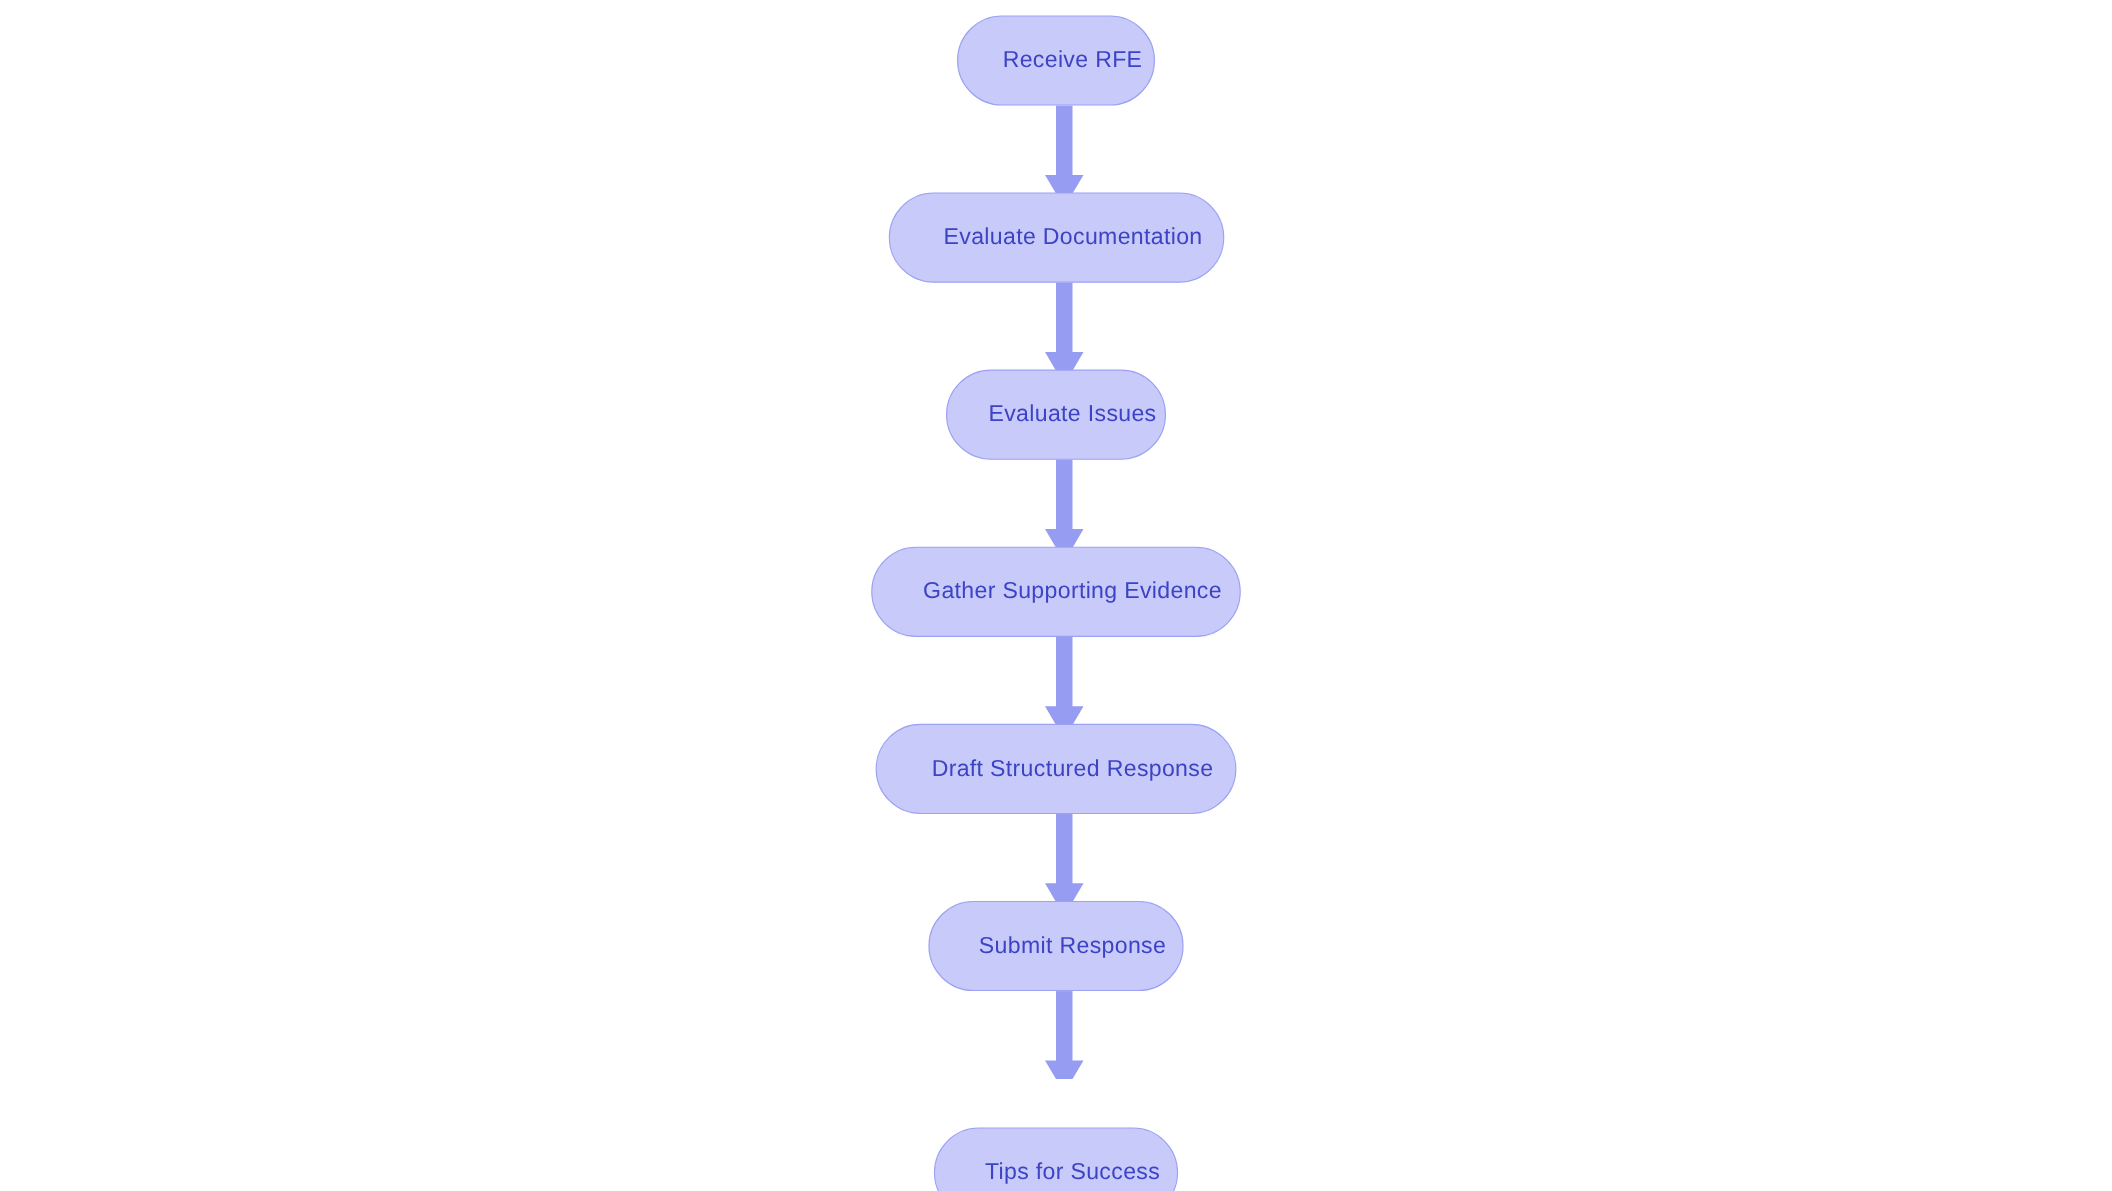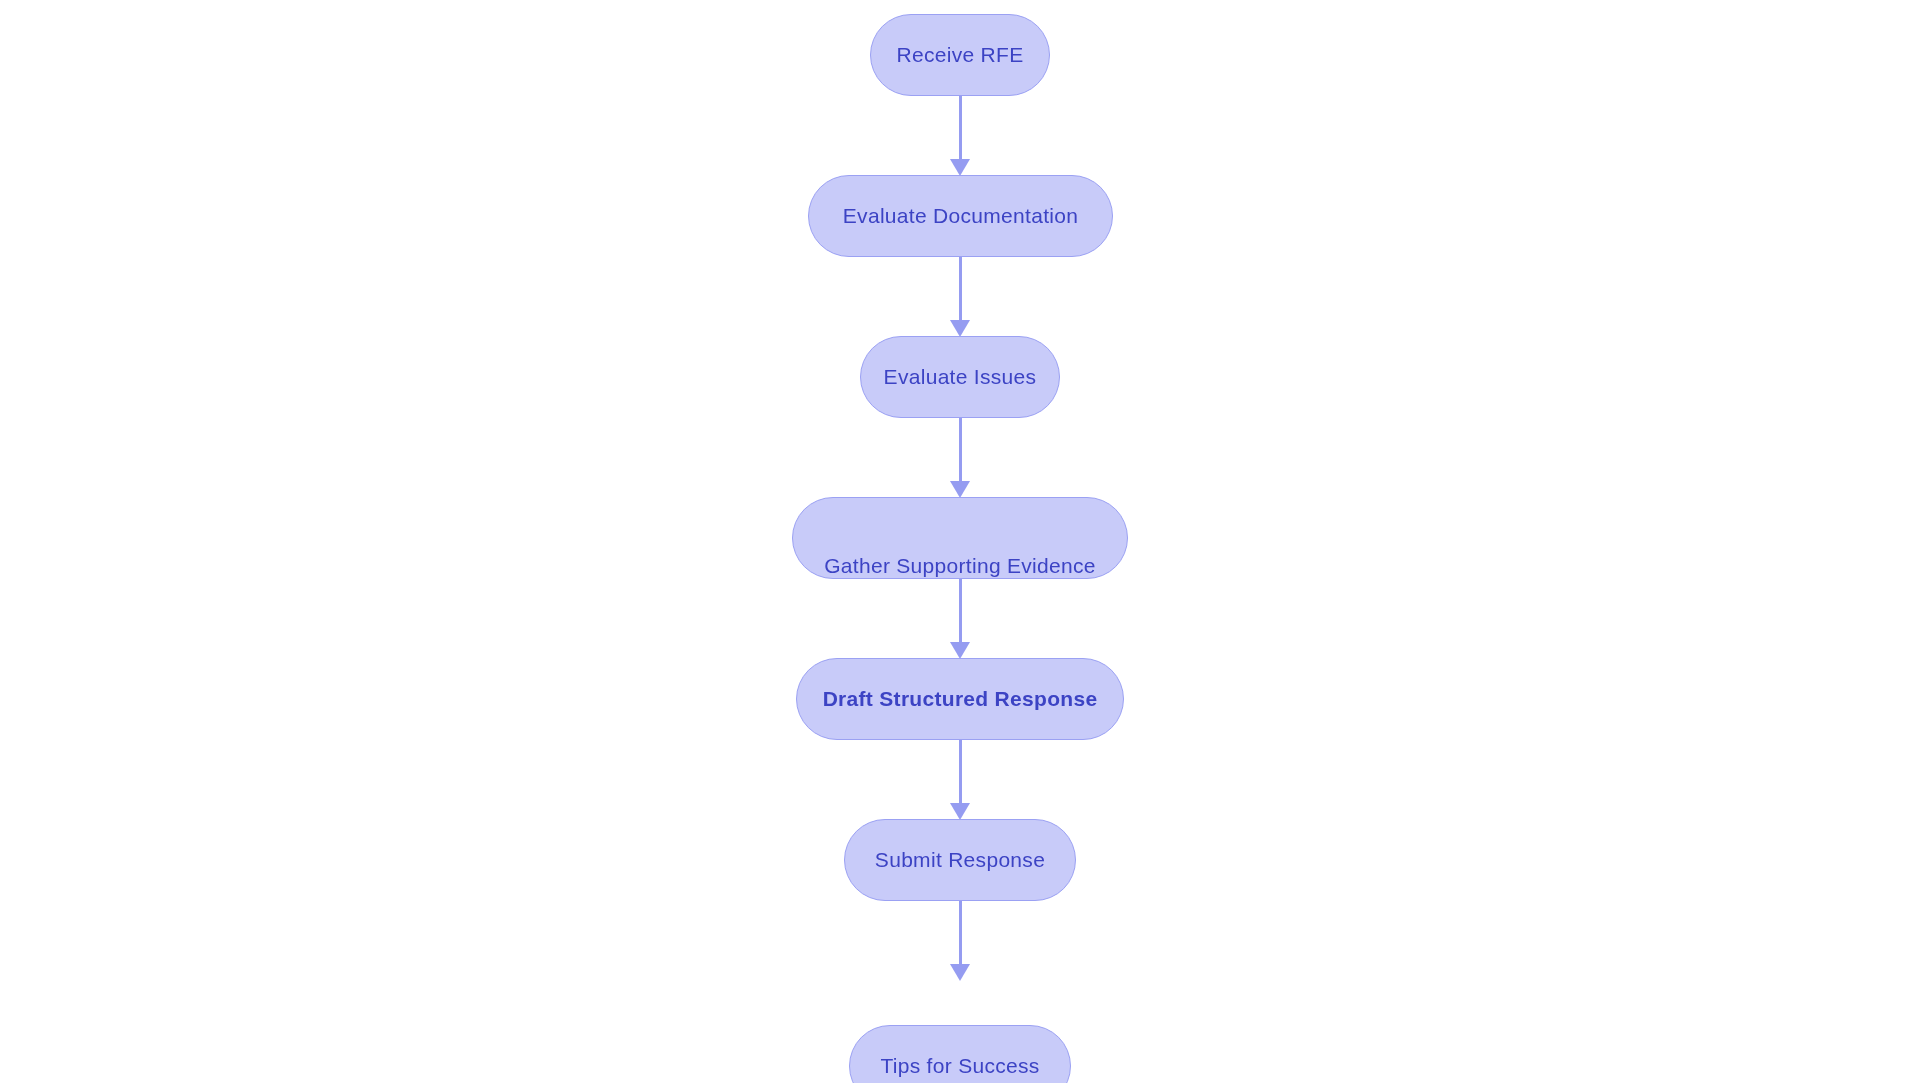--- a/index.html
+++ b/index.html
@@ -2,21 +2,21 @@
 <html style="--background: #ffffff; --node-fill: #c8cbf9; --node-border: #9ba1f3; --node-text: #3c43c4; --arrow: #959cf1;"><head>
 <meta charset="utf-8">
 <style>
   :root {
     --background: #ffffff;
     --node-fill: #c8cbf9;
     --node-border: #9ba1f3;
     --node-text: #3c43c4;
     --arrow: #959cf1;
   }
-  * { box-sizing: border-box; }
+  * { box-sizing: border-box; padding-left: 15px; }
   html, body {
     margin: 0;
     padding: 0;
     background: var(--background);
     font-family: "Liberation Sans", "DejaVu Sans", sans-serif;
   }
   .canvas {
     position: relative;
     width: 1920px;
     height: 1083px;
@@ -87,30 +87,30 @@
 
   <div class="node" style="left:860px; top:336px; width:200px;">
     <span class="node-label">Evaluate Issues</span>
   </div>
 
   <div class="connector" style="top:418px; height:80px;">
     <div class="connector-line"></div>
     <div class="connector-head"></div>
   </div>
 
-  <div class="node" style="left:792px; top:497px; width:336px;align-items:flex-end;">
+  <div class="node" style="left:792px; top:497px; width:336px;">
     <span class="node-label">Gather Supporting Evidence</span>
   </div>
 
   <div class="connector" style="top:579px; height:80px;">
     <div class="connector-line"></div>
     <div class="connector-head"></div>
   </div>
 
-  <div class="node" style="left:796px; top:658px; width:328px;font-weight:bold;">
+  <div class="node" style="left:796px; top:658px; width:328px;">
     <span class="node-label">Draft Structured Response</span>
   </div>
 
   <div class="connector" style="top:740px; height:80px;">
     <div class="connector-line"></div>
     <div class="connector-head"></div>
   </div>
 
   <div class="node" style="left:844px; top:819px; width:232px;align-items:center;">
     <span class="node-label">Submit Response</span>

